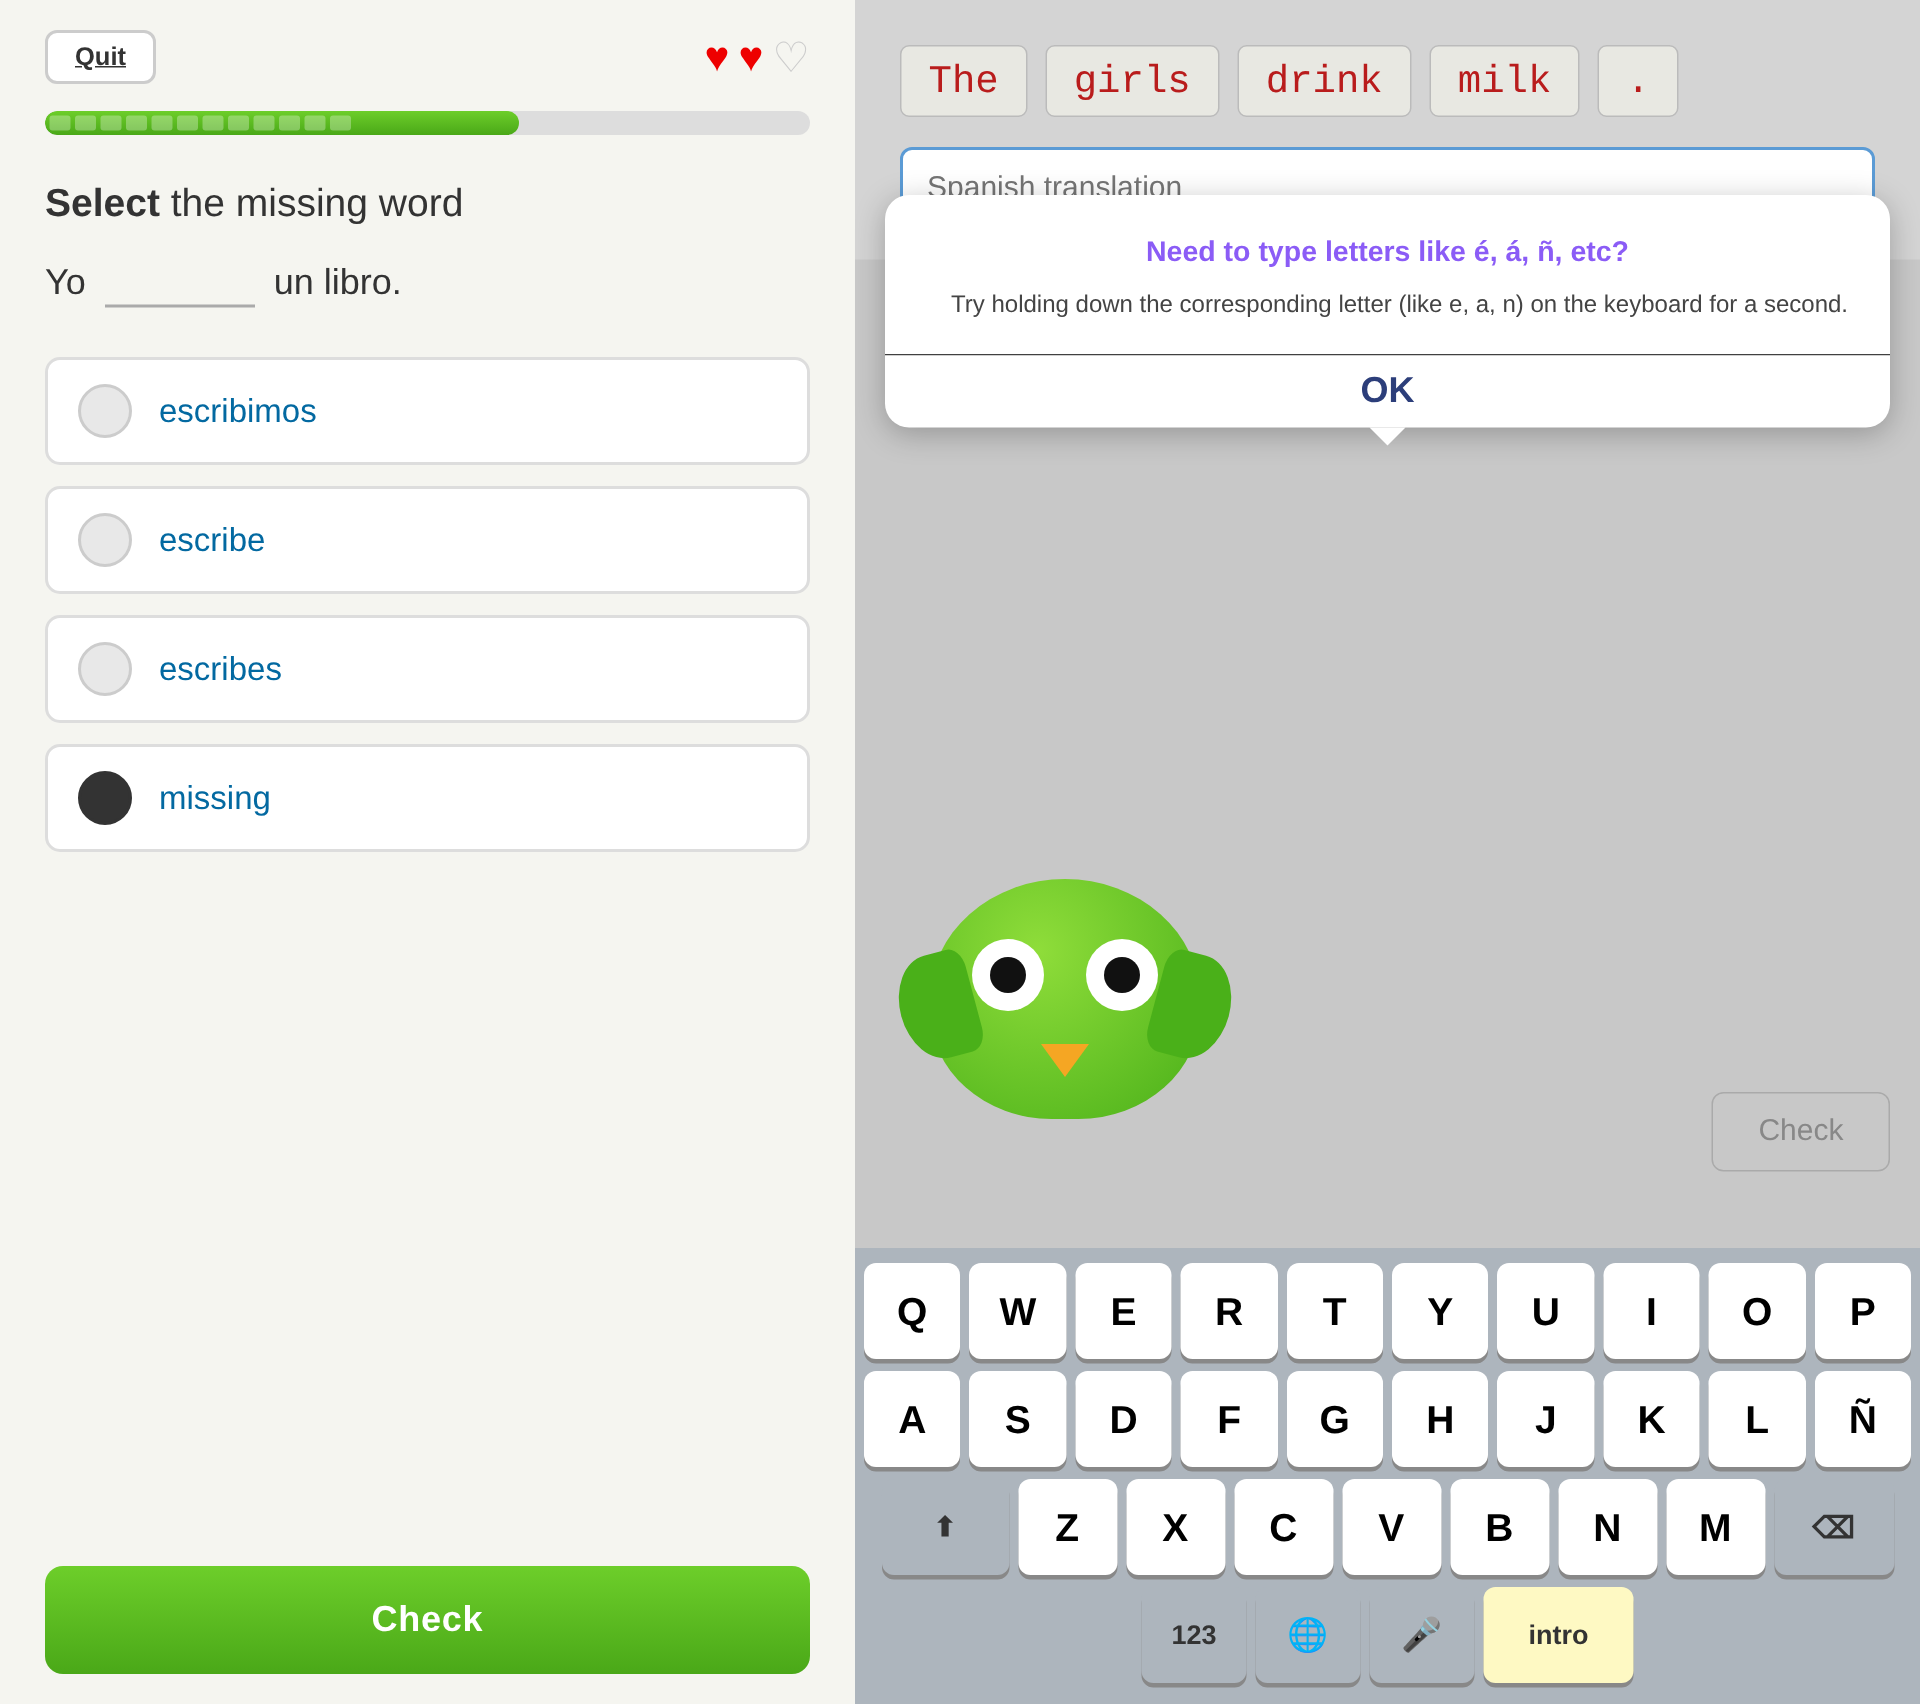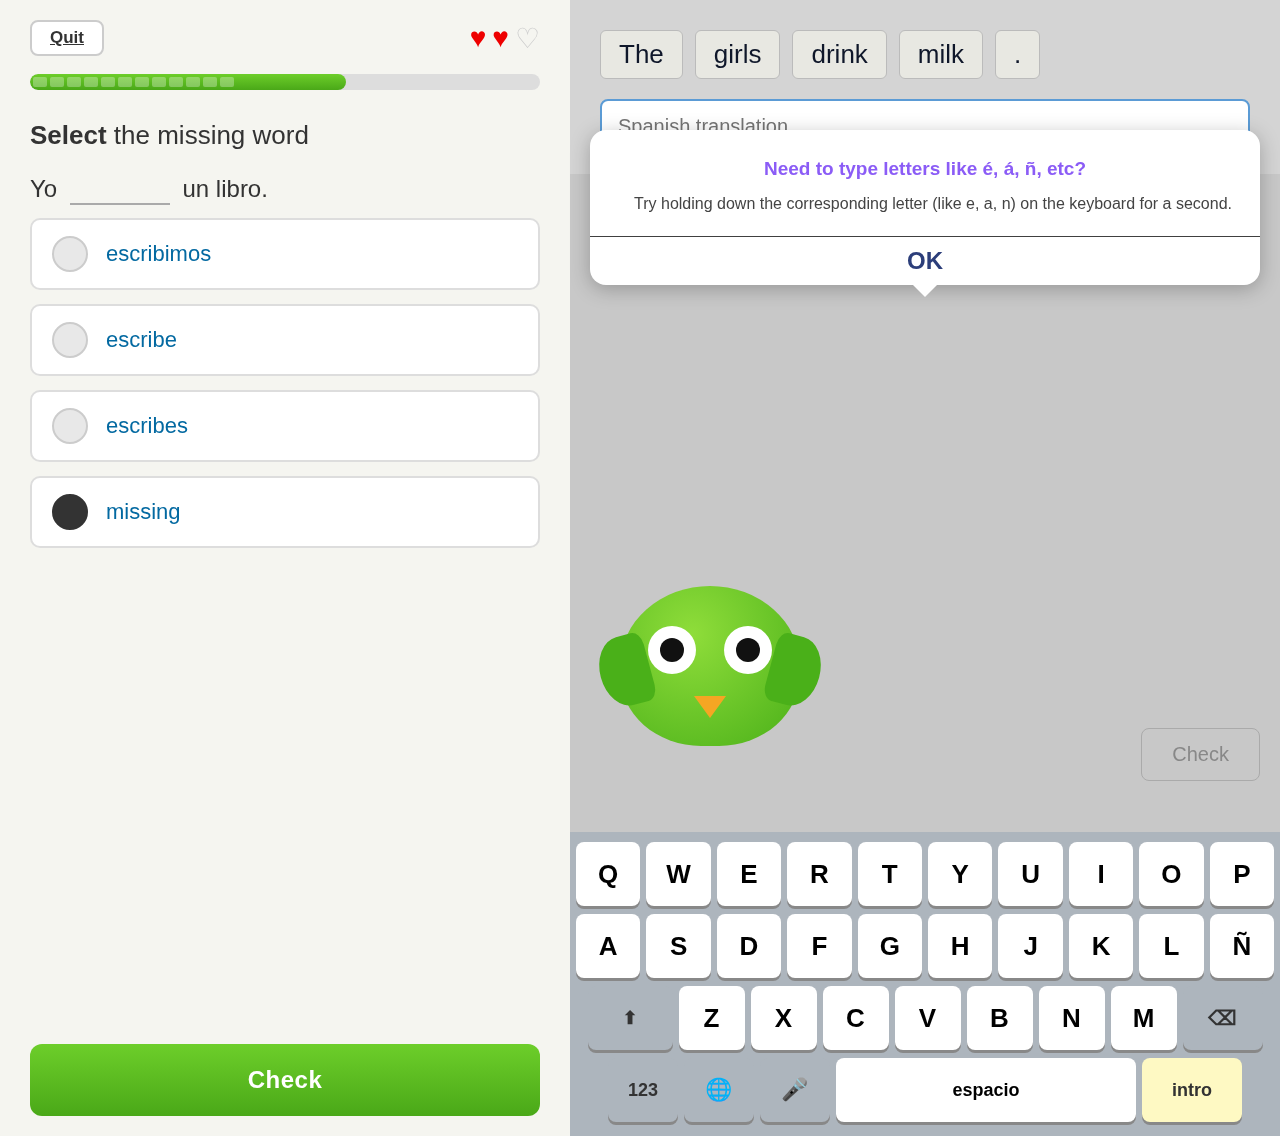--- a/index.html
+++ b/index.html
@@ -91,21 +91,21 @@
       margin-bottom: 24px;
     }
 
     .instruction strong {
       font-weight: 700;
     }
 
     .sentence {
       font-size: 24px;
       color: #333;
-      margin-bottom: 13px;
+      margin-bottom: 33px;
     }
 
     .blank {
       display: inline-block;
       width: 100px;
       border-bottom: 2px solid #aaa;
       margin: 0 6px;
     }
 
     .options-list {
@@ -192,21 +192,22 @@
       flex-wrap: wrap;
       margin-bottom: 20px;
     }
 
     .word-chip {
       background: #e8e8e2;
       border: 1px solid #bbb;
       border-radius: 6px;
       padding: 8px 18px;
       font-size: 26px;
-      color: #0f172a;
+      color: #b91c1c;
+      font-family: Liberation Mono, monospace;
     }
 
     .translation-input {
       width: 100%;
       border: 2px solid #5b9bd5;
       border-radius: 8px;
       padding: 14px 16px;
       font-size: 20px;
       color: #3b82f6;
       background: #fff;
@@ -574,17 +575,16 @@
       <div class="key">V</div>
       <div class="key">B</div>
       <div class="key">N</div>
       <div class="key">M</div>
       <div class="key delete-key special">⌫</div>
     </div>
     <div class="keyboard-row">
       <div class="key num-key special">123</div>
       <div class="key globe-key special">🌐</div>
       <div class="key mic-key special">🎤</div>
-      <div class="key space-key">espacio</div>
       <div class="key intro-key special">intro</div>
     </div>
   </div>
 </div>
 
 </body></html>

